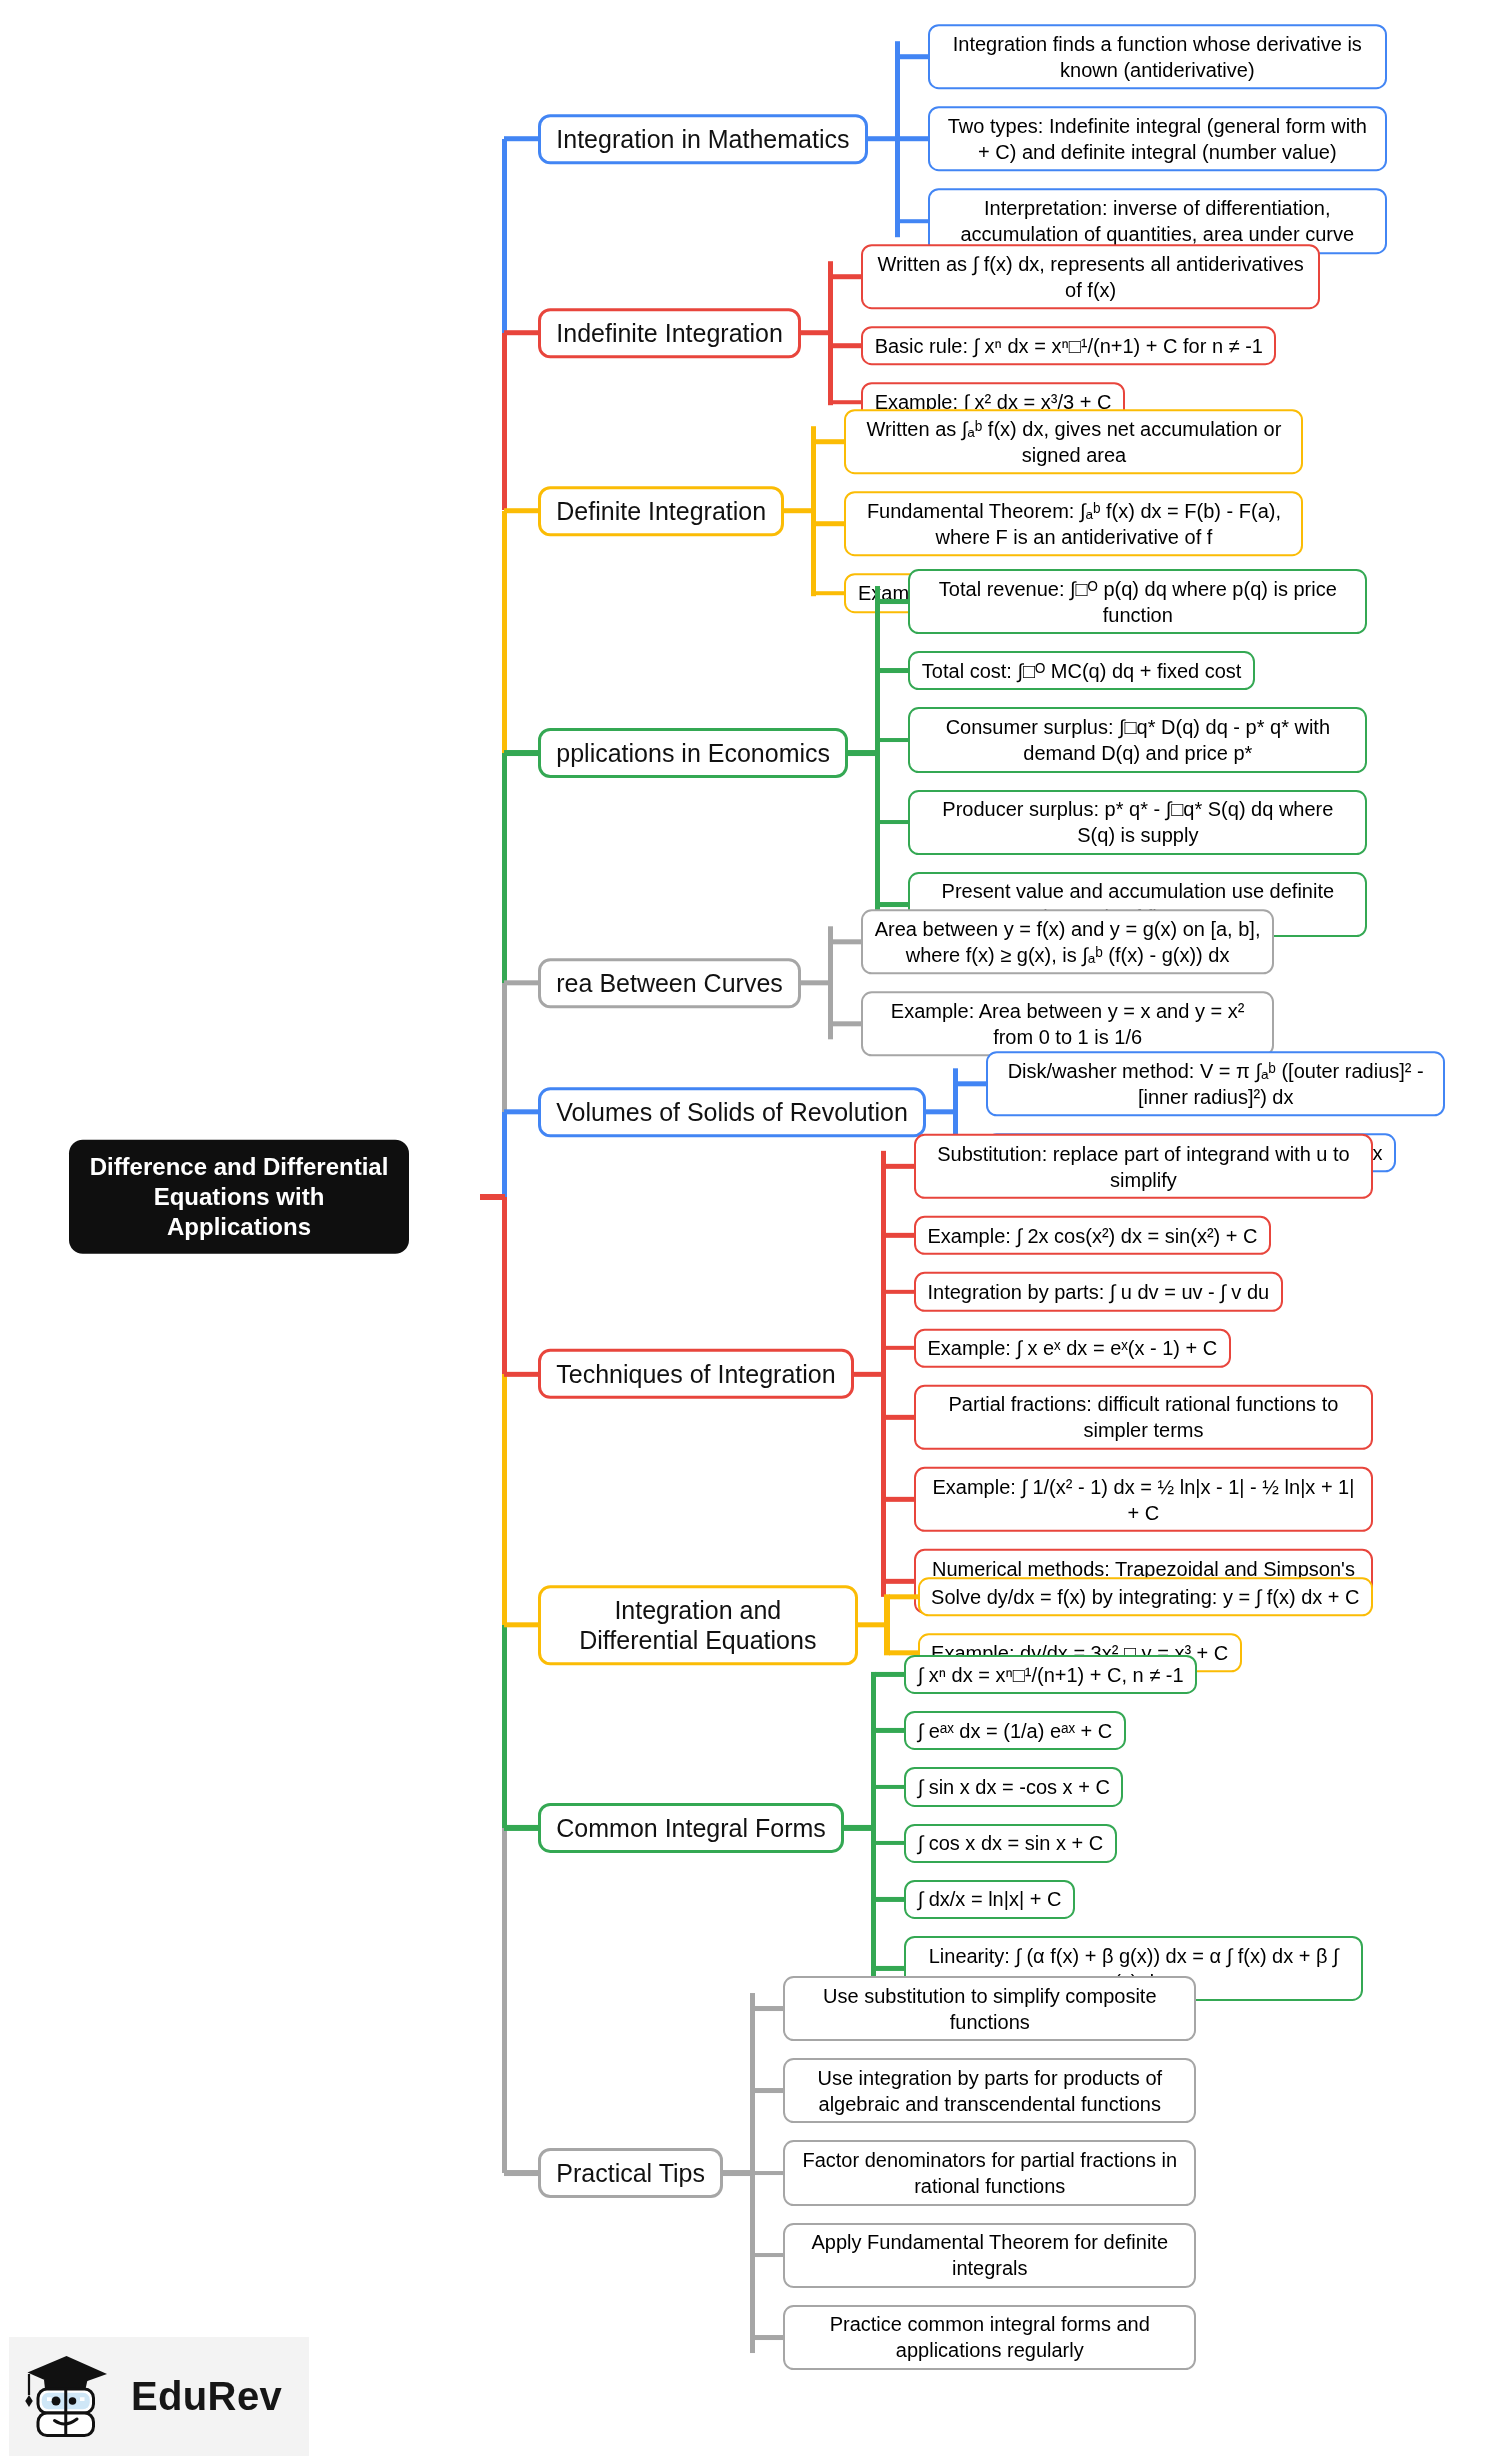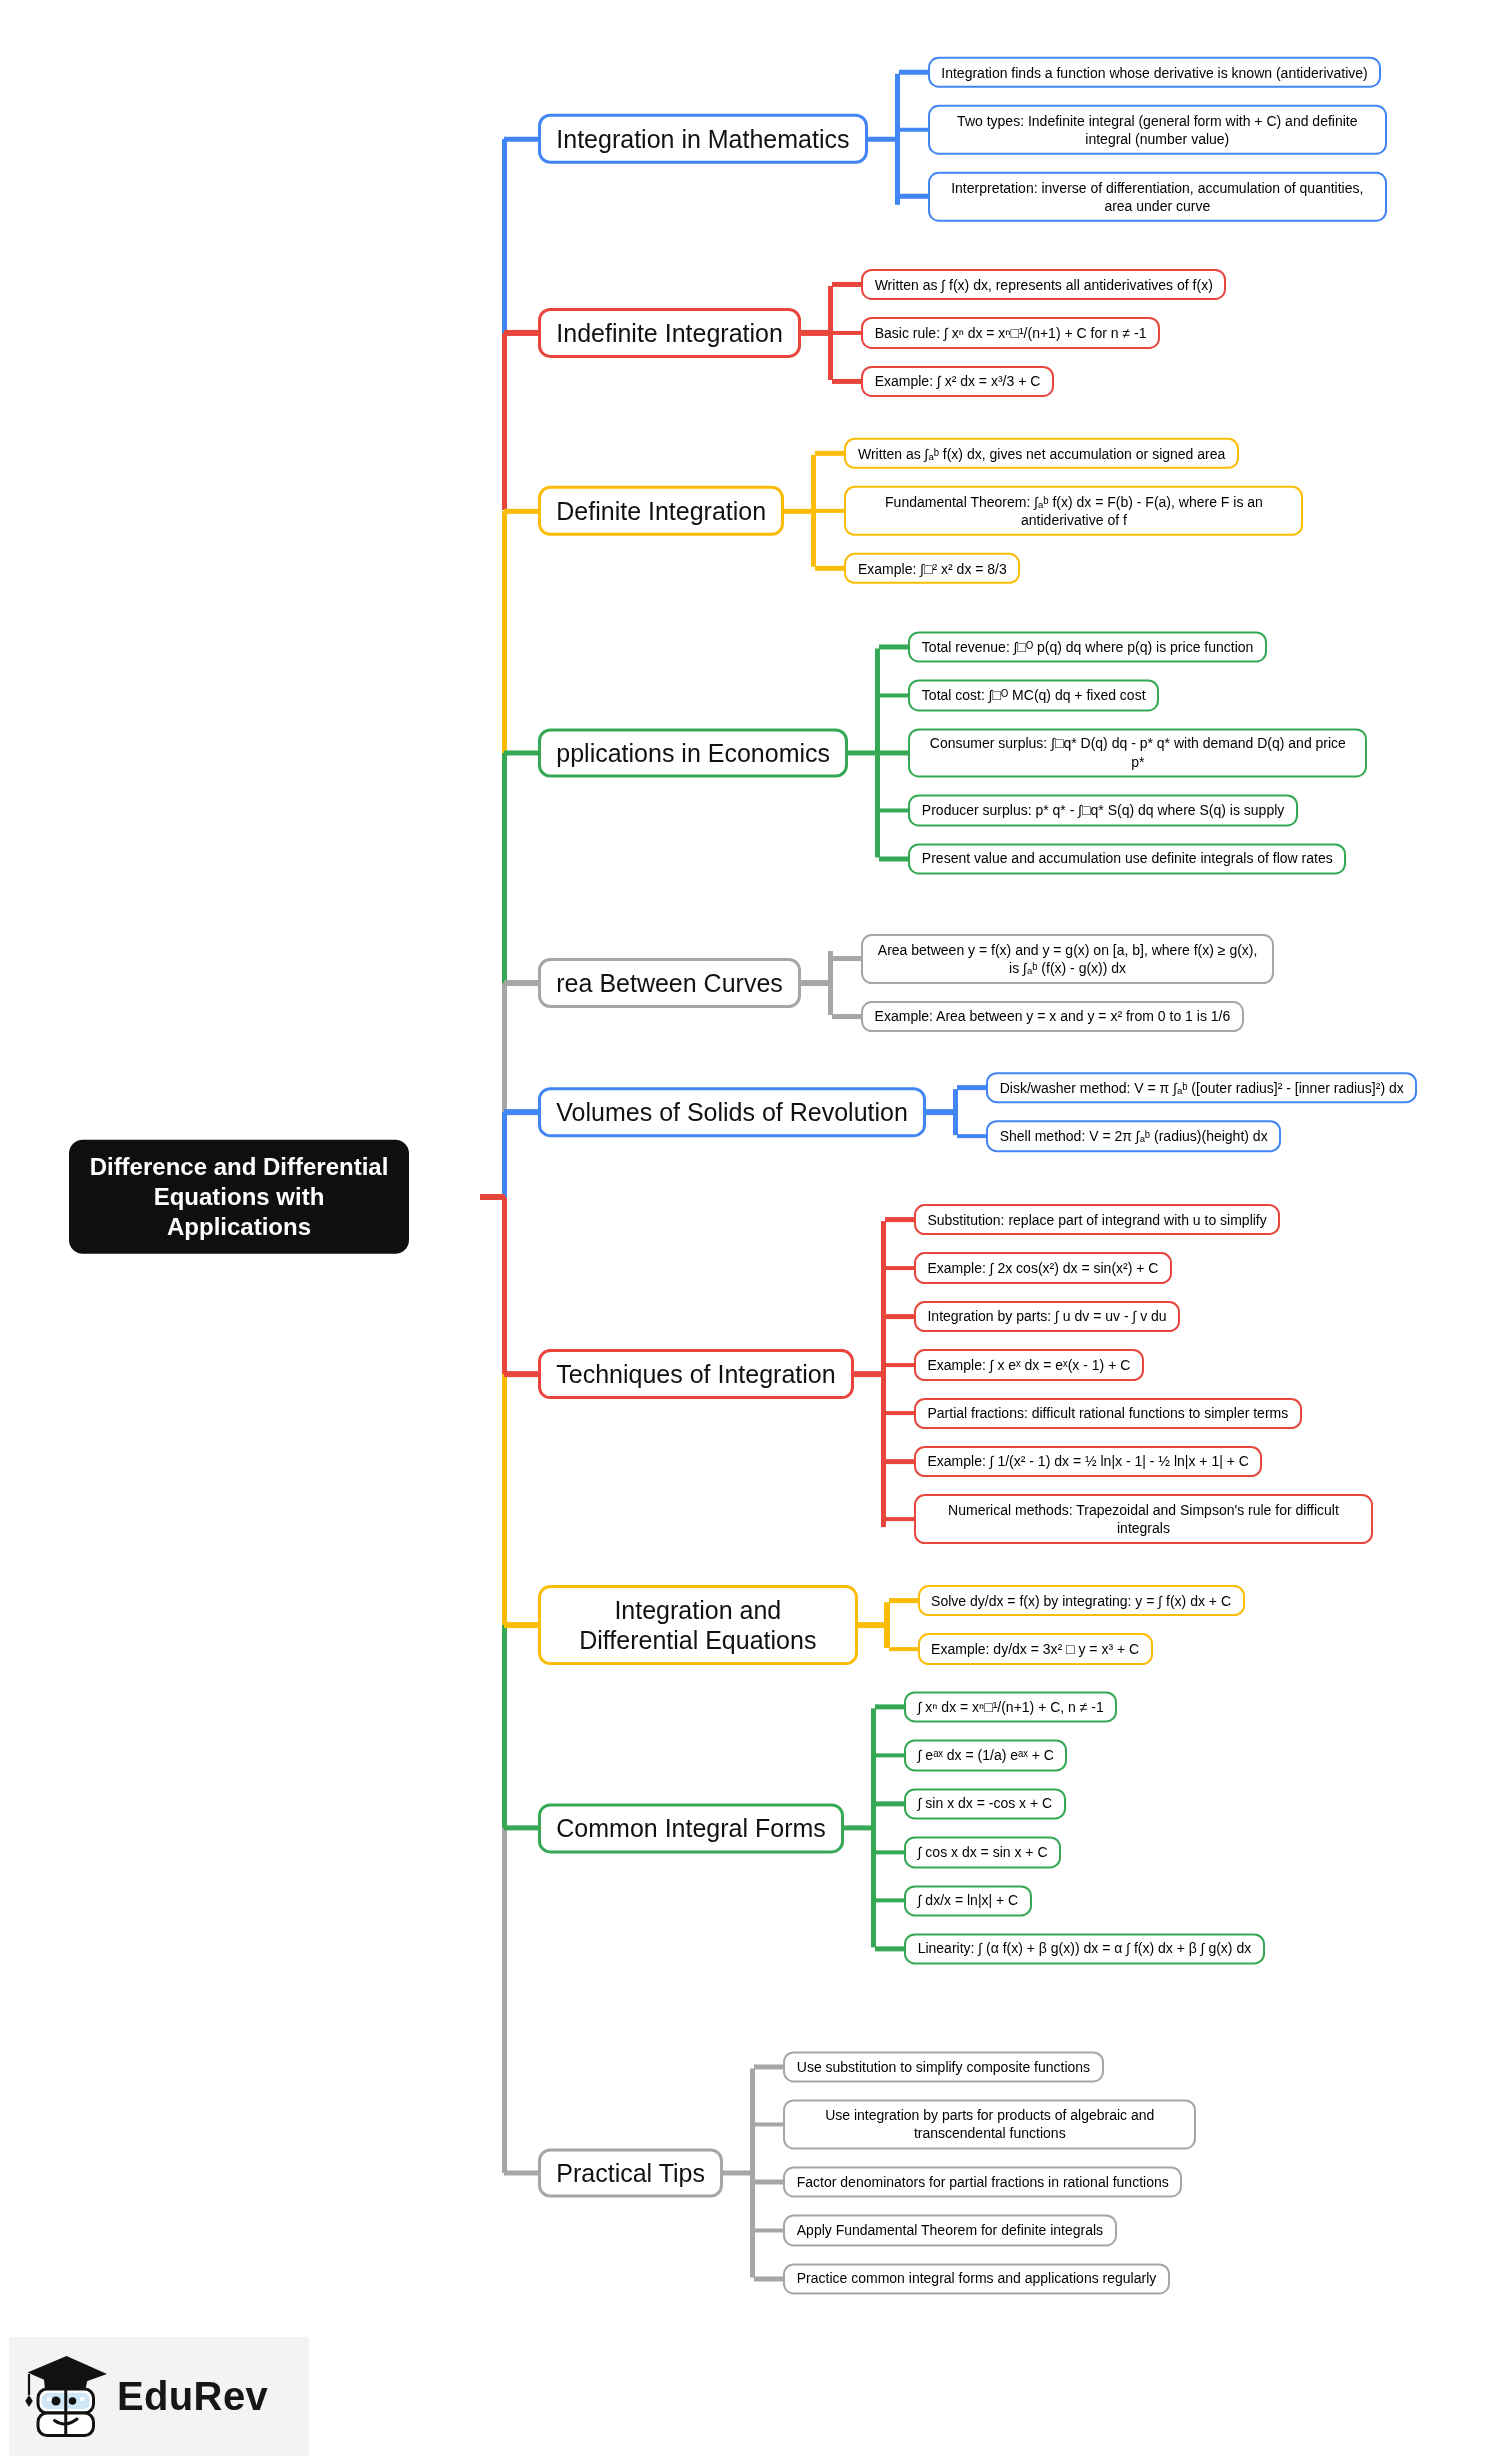--- a/index.html
+++ b/index.html
@@ -24,28 +24,28 @@
   .blabel {
     flex:none; background:#ffffff; border:3.1px solid var(--c); border-radius:12.2px;
     padding:6.9px 15.3px; font-size:25px; line-height:1.2; color:#111111;
     white-space:nowrap; text-align:center;
   }
   .branch.wraplabel .blabel { white-space:normal; max-width:283px; }
   .kids { position:relative; display:flex; flex-direction:column; gap:17px; padding-left:31px; align-items:flex-start; }
   .kids::before { content:""; position:absolute; left:-2.3px; top:17px; bottom:17px; width:5.3px; background:var(--c); }
   .kid {
     position:relative; box-sizing:border-box; background:#ffffff; border:2.3px solid var(--c);
-    border-radius:10.7px; padding:4.6px 11.5px; font-size:14px; line-height:1.3; color:#000000;
+    border-radius:10.7px; padding:4.6px 11.5px; font-size:20px; line-height:1.3; color:#000000;
     text-align:center; width:max-content; max-width:var(--kw,459px);
   }
   .kid::before { content:""; position:absolute; left:-31px; top:50%; margin-top:-2.3px; width:31px; height:4.6px; background:var(--c); }
   
   .footer {
     position:absolute; left:9.2px; top:2337px; width:300px; height:119px; background:#f3f3f3;
-    display:flex; align-items:center; gap:7px; padding:0 10.7px; box-sizing:border-box; z-index:2;
+    display:flex; align-items:center; gap:21px; padding:0 10.7px; box-sizing:border-box; z-index:2;
   }
   .brand { font-size:40px; font-weight:bold; color:#161616; letter-spacing:0.4px; }
 </style>
 </head>
 <body>
 
 <div class="canvas">
 
   <div class="seg" style="top:139px;height:194px;background:#4285F4;"></div>
   <div class="seg" style="top:333px;height:177px;background:#E8453C;"></div>

